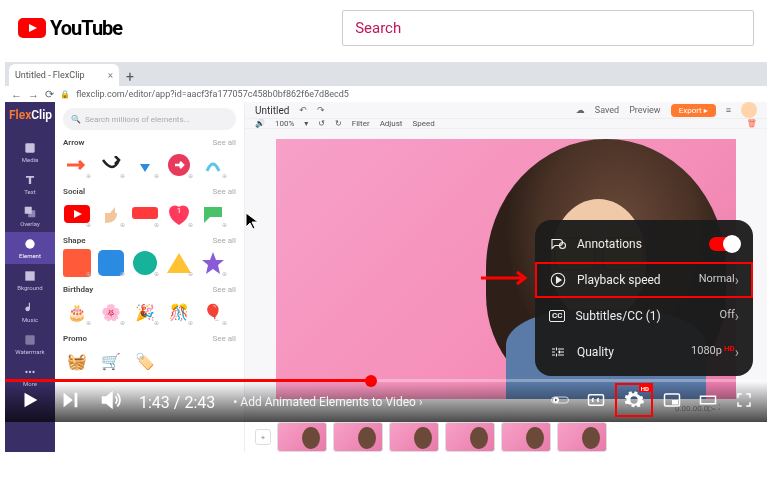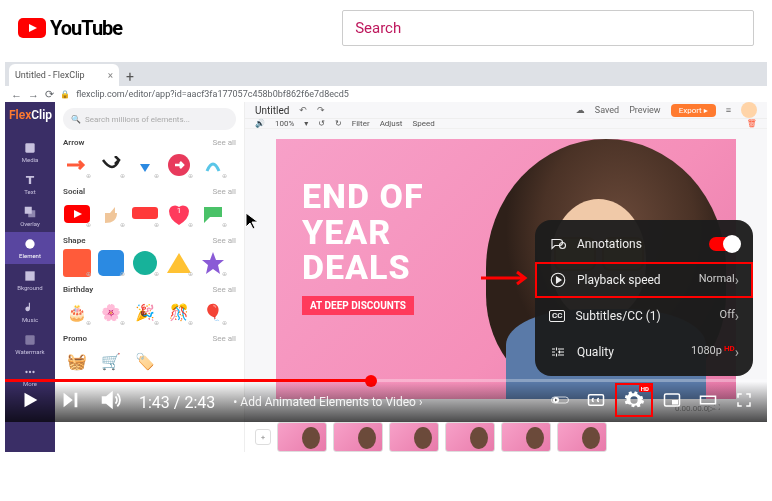--- a/index.html
+++ b/index.html
@@ -362,26 +362,20 @@
       </div>
       <div class="canvas-area">
         <div style="display:flex;flex-direction:column;">
           <div class="canvas">
             <div class="model">
               <div class="hair"></div>
               <div class="face"></div>
               <div class="glasses"></div>
               <div class="jacket"></div>
             </div>
-            <div class="promo">
-              <div class="big">END OF</div>
-              <div class="big">YEAR</div>
-              <div class="big">DEALS</div>
-              <div class="tag">AT DEEP DISCOUNTS</div>
-            </div>
           </div>
           <div class="canvas-controls">
             <span>0.00.00.0</span>
             <span>▷</span>
             <span>⛶</span>
           </div>
         </div>
       </div>
       <div class="timeline">
         <div class="tl-btn">+</div>

